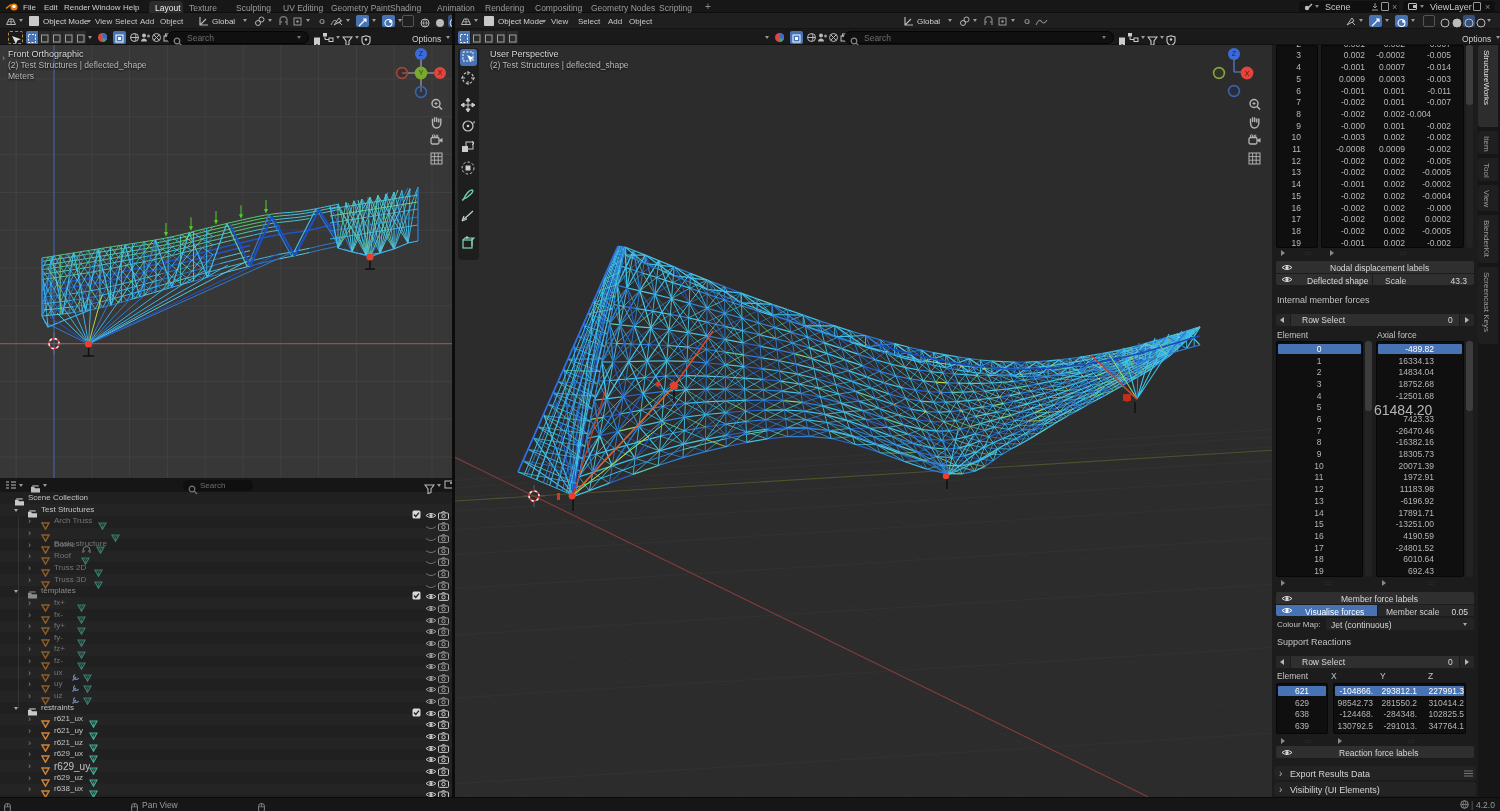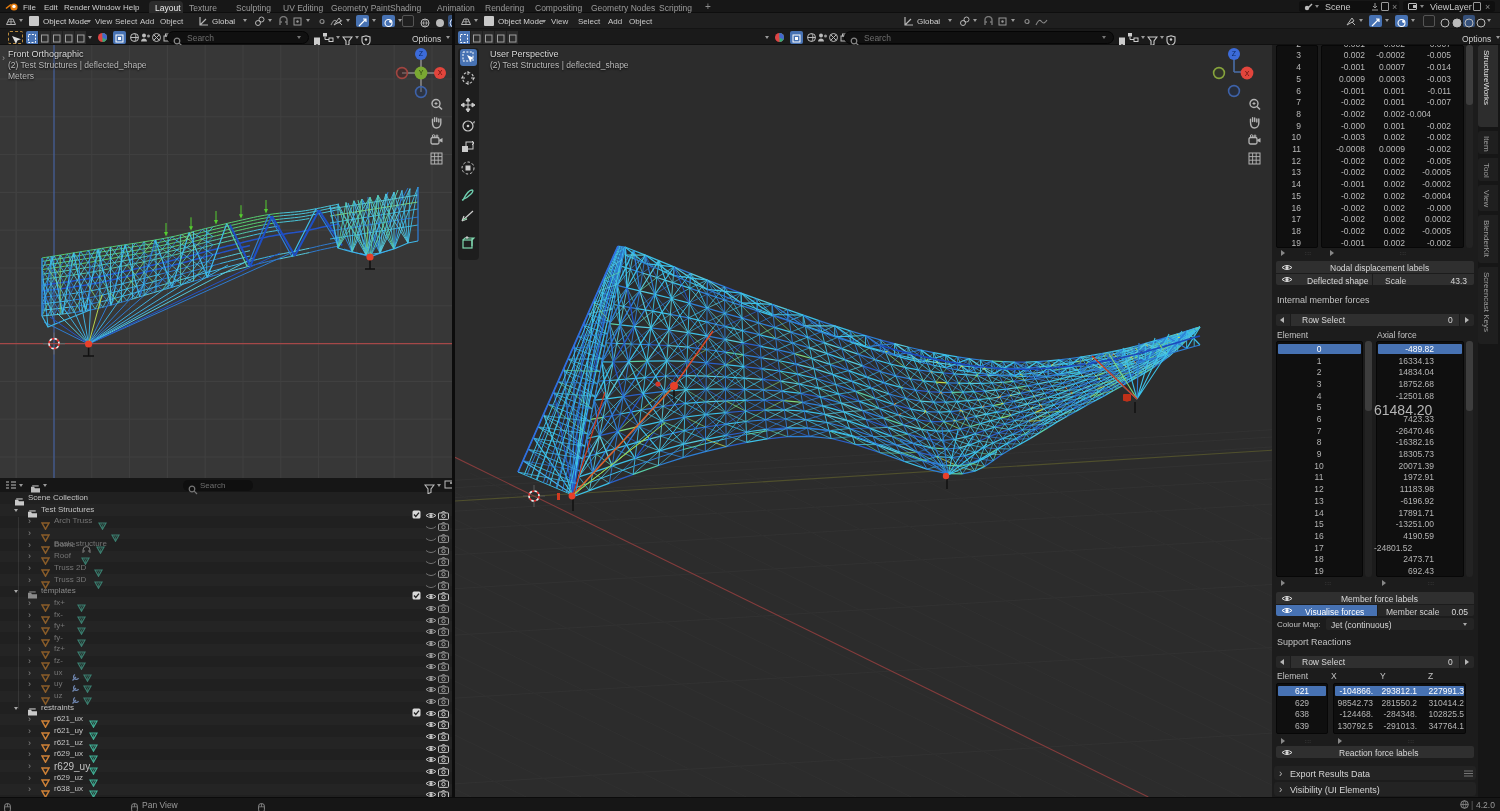--- a/index.html
+++ b/index.html
@@ -1214,23 +1214,23 @@
     <div class="ab t" style="left:102px;top:440.15999999999997px;font-size:8.5px;color:#b5b5b5;width:60px;text-align:right">11183.98</div>
     <div class="ab t" style="left:27px;top:451.84000000000003px;font-size:8.5px;color:#b5b5b5;width:40px;text-align:center">13</div>
     <div class="ab t" style="left:102px;top:451.84000000000003px;font-size:8.5px;color:#b5b5b5;width:60px;text-align:right">-6196.92</div>
     <div class="ab t" style="left:27px;top:463.52px;font-size:8.5px;color:#b5b5b5;width:40px;text-align:center">14</div>
     <div class="ab t" style="left:102px;top:463.52px;font-size:8.5px;color:#b5b5b5;width:60px;text-align:right">17891.71</div>
     <div class="ab t" style="left:27px;top:475.20000000000005px;font-size:8.5px;color:#b5b5b5;width:40px;text-align:center">15</div>
     <div class="ab t" style="left:102px;top:475.20000000000005px;font-size:8.5px;color:#b5b5b5;width:60px;text-align:right">-13251.00</div>
     <div class="ab t" style="left:27px;top:486.88px;font-size:8.5px;color:#b5b5b5;width:40px;text-align:center">16</div>
     <div class="ab t" style="left:102px;top:486.88px;font-size:8.5px;color:#b5b5b5;width:60px;text-align:right">4190.59</div>
     <div class="ab t" style="left:27px;top:498.55999999999995px;font-size:8.5px;color:#b5b5b5;width:40px;text-align:center">17</div>
-    <div class="ab t" style="left:102px;top:498.55999999999995px;font-size:8.5px;color:#b5b5b5;width:60px;text-align:left">-24801.52</div>
+    <div class="ab t" style="left:102px;top:498.55999999999995px;font-size:8.5px;color:#b5b5b5;width:60px;text-align:right">-24801.52</div>
     <div class="ab t" style="left:27px;top:510.24px;font-size:8.5px;color:#b5b5b5;width:40px;text-align:center">18</div>
-    <div class="ab t" style="left:102px;top:510.24px;font-size:8.5px;color:#b5b5b5;width:60px;text-align:right">2473.71</div>
+    <div class="ab t" style="left:102px;top:510.24px;font-size:8.5px;color:#b5b5b5;width:60px;text-align:right">6010.64</div>
     <div class="ab t" style="left:27px;top:521.92px;font-size:8.5px;color:#b5b5b5;width:40px;text-align:center">19</div>
     <div class="ab t" style="left:102px;top:521.92px;font-size:8.5px;color:#b5b5b5;width:60px;text-align:right">692.43</div>
     <div class="ab" style="left:9px;top:535px;width:0;height:0;border-top:3px solid transparent;border-bottom:3px solid transparent;border-left:4.5px solid #888"></div>
     <div class="ab t" style="left:53px;top:535px;font-size:6px;color:#666;letter-spacing:0.5px">:::</div>
     <div class="ab" style="left:110px;top:535px;width:0;height:0;border-top:3px solid transparent;border-bottom:3px solid transparent;border-left:4.5px solid #888"></div>
     <div class="ab t" style="left:156px;top:535px;font-size:6px;color:#666;letter-spacing:0.5px">:::</div>
     <div style="left:4px;top:547px;width:198px;height:11.5px;background:#2f2f2f;border-radius:2px 2px 0 0" class="ab"></div>
     <div class="ab" style="left:9px;top:548.5px"><svg width="12" height="9" viewBox="0 0 12 9">
         <path d="M1 4.5 Q6 0.4 11 4.5 Q6 8.6 1 4.5z" fill="none" stroke="#ddd" stroke-width="1"></path>
         <circle cx="6" cy="4.5" r="1.6" fill="#ddd"></circle>

